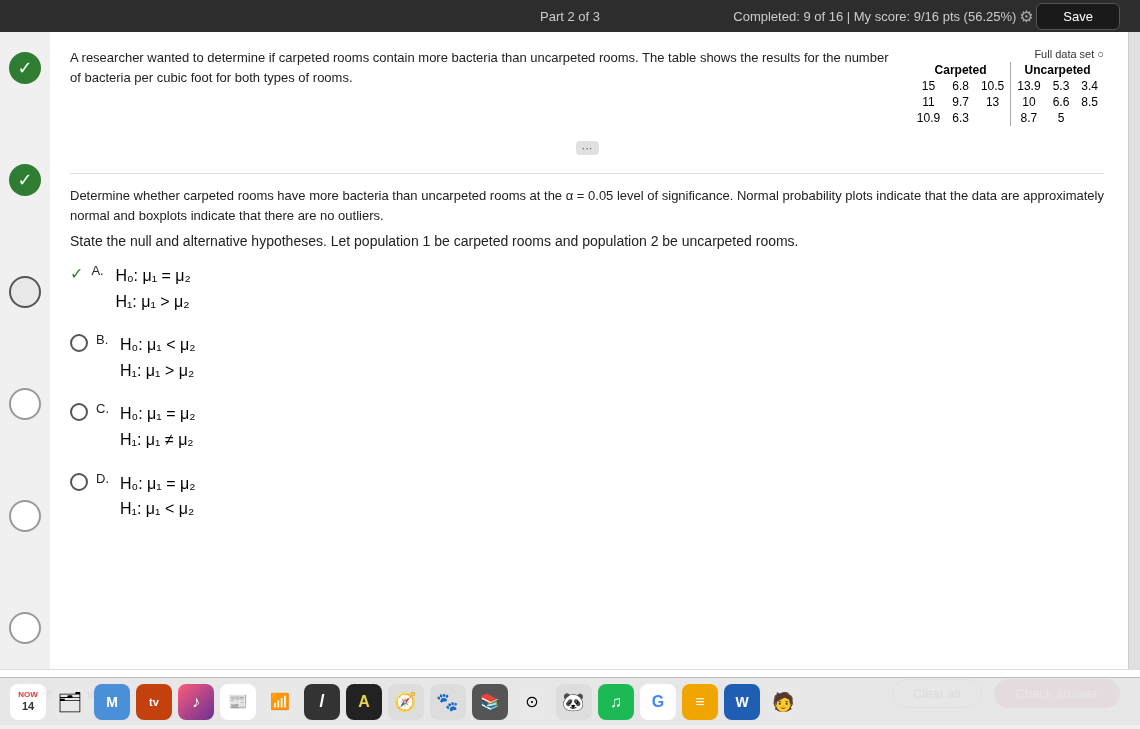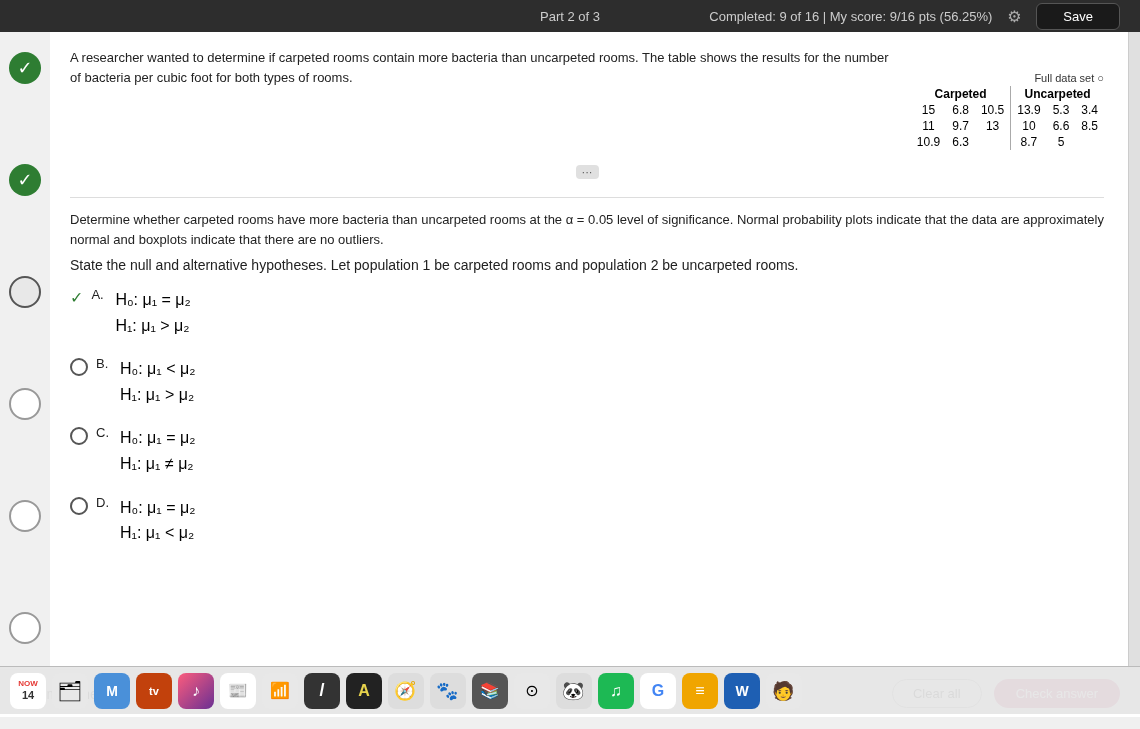--- a/index.html
+++ b/index.html
@@ -27,21 +27,21 @@
       font-size: 13px;
       position: absolute;
       left: 50%;
       transform: translateX(-50%);
     }
     .header-completed {
       color: #ccc;
       font-size: 13px;
       display: flex;
       align-items: center;
-      gap: 12px;
+      gap: 0;
       margin-left: auto;
     }
     .header-completed .gear-icon {
       width: 20px;
       height: 20px;
       display: flex;
       align-items: center;
       justify-content: center;
       color: #aaa;
       font-size: 16px;
@@ -233,21 +233,21 @@
       border: none;
       border-radius: 20px;
       padding: 6px 22px;
       font-size: 13px;
       cursor: pointer;
     }
 
     
     .dock-bar {
       position: absolute;
-      bottom: 15px;
+      bottom: 4px;
       left: 0;
       width: 100%;
       height: 48px;
       background: rgba(230,230,230,0.95);
       border-top: 1px solid #bbb;
       display: flex;
       align-items: center;
       padding: 0 10px;
       gap: 6px;
       z-index: 100;
@@ -279,21 +279,20 @@
     .right-panel {
       width: 12px;
       background: #e0e0e0;
       border-left: 1px solid #ccc;
     }
 
     .table-wrapper {
       float: right;
       margin-left: 20px;
       margin-bottom: 4px;
-      margin-top: 24px;
     }
 
     
     .ellipsis-btn {
       display: inline-block;
       background: #e0e0e0;
       border-radius: 4px;
       padding: 1px 6px;
       font-size: 11px;
       color: #555;

